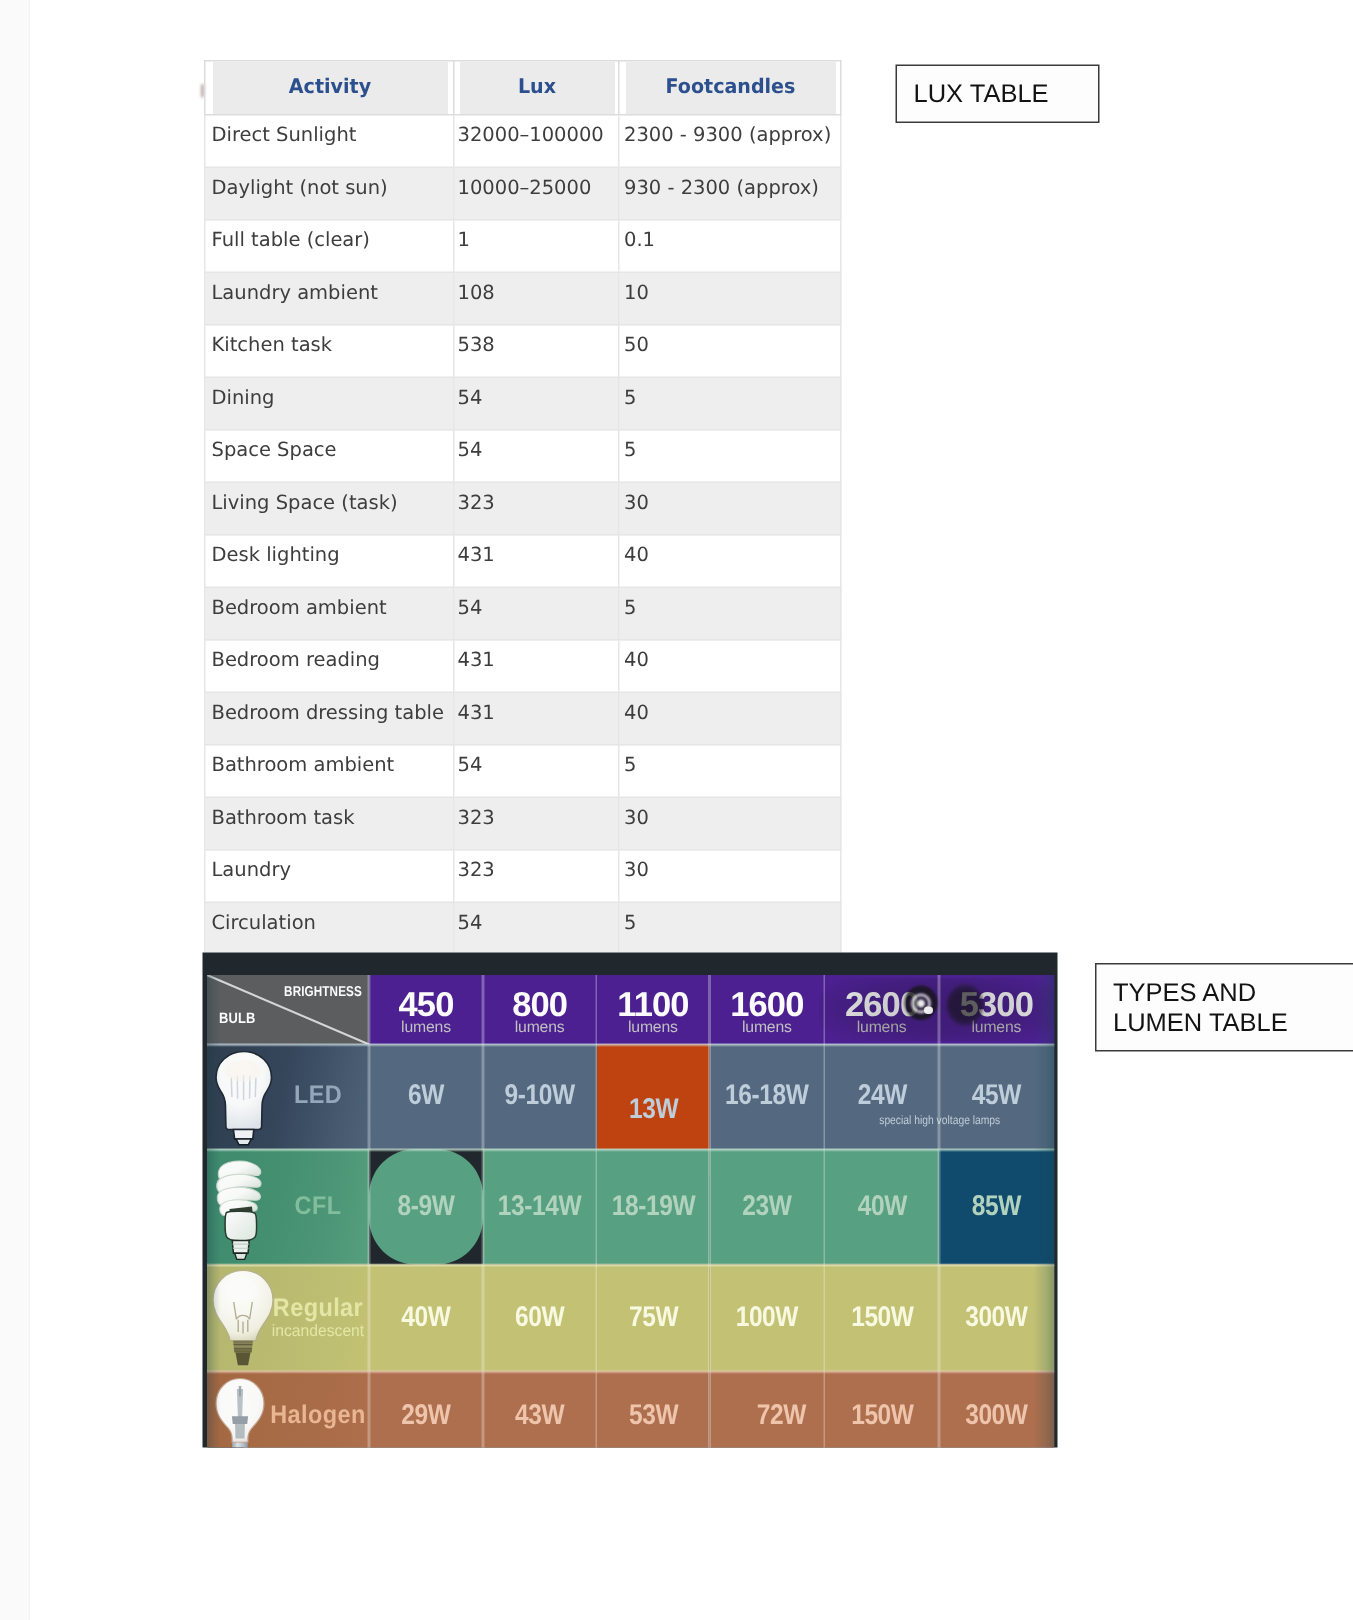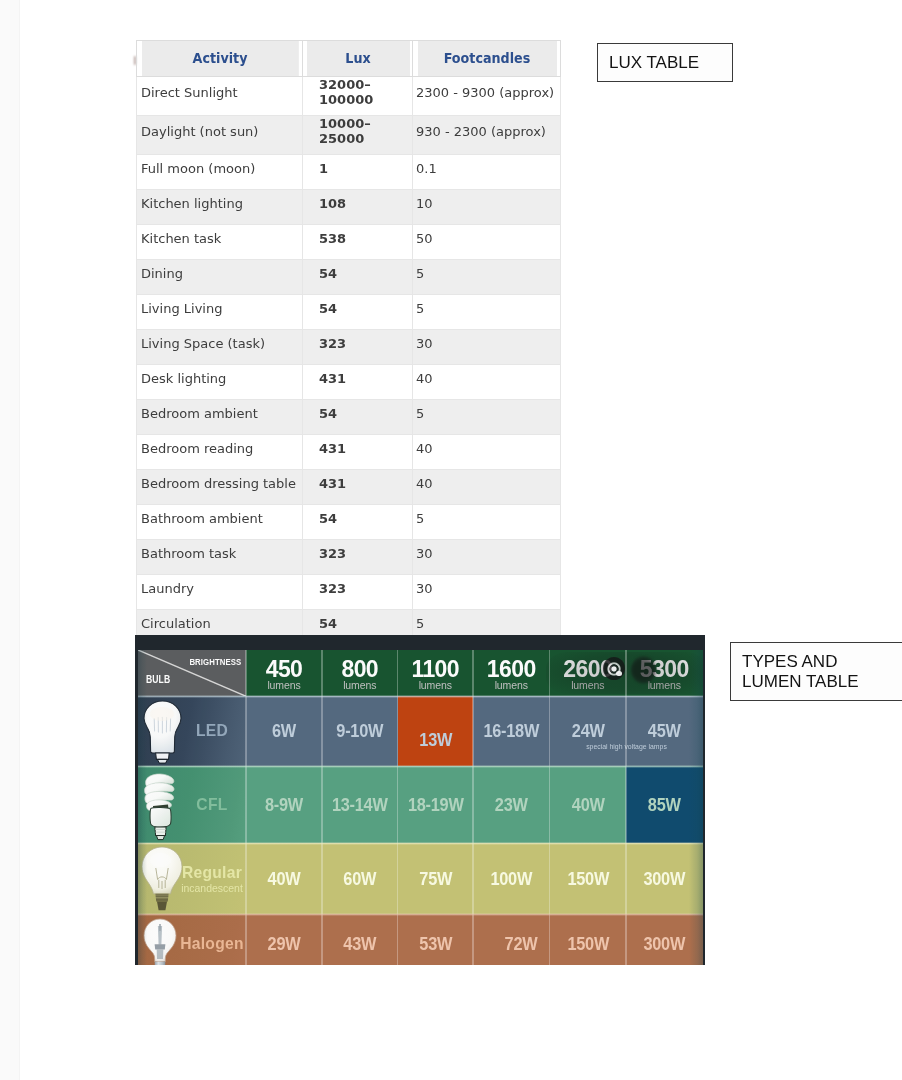--- a/index.html
+++ b/index.html
@@ -16,30 +16,30 @@
   #lux-clip{position:absolute;left:0px;top:0px;width:902px;height:635px;overflow:hidden;}
   #lux-table{position:absolute;left:136px;top:40px;width:424px;border-collapse:collapse;
      table-layout:fixed;filter:blur(0.22px);}
   #lux-table{font-family:"DejaVu Sans",sans-serif;}
   #lux-table th,#lux-table td{border:1px solid #e6e6e6;box-sizing:border-box;}
   #lux-table thead th{background:#ebebeb;color:#2c4f8e;font-size:13.4px;font-weight:bold;
      text-align:center;height:36px;border-color:#dcdcdc;padding:0 0 1px 0;vertical-align:middle;
      transform:scaleX(0.95);}
   #lux-table tbody td{font-size:13px;color:#3d3d3d;height:35px;padding:0 0 8px 4px;
      background:#ffffff;vertical-align:middle;}
-  #lux-table tbody td:nth-child(2){padding-left:16px;font-weight:bold;}
+  #lux-table tbody td:nth-child(2){padding-left:2px;}
   #lux-table tbody td:nth-child(3){padding-left:3px;}
   #lux-table tbody tr.alt td{background:#eeeeee;}
 
   
   #lumen{position:absolute;left:135px;top:635px;width:570px;height:330px;
      background:#20272d;box-sizing:border-box;overflow:hidden;padding:2.5px;}
   #lumen-inner{position:absolute;left:2.5px;top:2.5px;width:565px;height:325px;overflow:hidden;}
   .lm-cell{position:absolute;box-sizing:border-box;overflow:hidden;}
-  .lm-hdr{background:#14532d;}
+  .lm-hdr{background:#4c1d95;}
   .lm-hdr .num{font-weight:bold;color:#ffffff;font-size:23px;line-height:1;
      text-align:center;letter-spacing:-0.6px;position:absolute;left:0;right:0;top:8.5px;}
   .lm-hdr .unit{color:#c2c2c2;font-size:10.5px;text-align:center;line-height:1;
      position:absolute;left:0;right:0;top:30px;letter-spacing:-0.1px;}
   .lm-corner{background:#5a5c5e;}
   .lm-corner .brightness{position:absolute;right:4.5px;top:7.5px;color:#ffffff;
      font-size:9.5px;font-weight:bold;letter-spacing:0.1px;line-height:1;
      transform:scaleX(0.82);transform-origin:right top;}
   .lm-corner .bulb{position:absolute;left:8px;bottom:11px;color:#ffffff;
      font-size:10px;font-weight:bold;letter-spacing:0.1px;line-height:1;
@@ -95,41 +95,41 @@
           <td>Direct Sunlight</td>
           <td>32000–100000</td>
           <td>2300 - 9300 (approx)</td>
         </tr>
         <tr class="alt">
           <td>Daylight (not sun)</td>
           <td>10000–25000</td>
           <td>930 - 2300 (approx)</td>
         </tr>
         <tr>
-          <td>Full moon (moon)</td>
+          <td>Full table (clear)</td>
           <td>1</td>
           <td>0.1</td>
         </tr>
         <tr class="alt">
-          <td>Kitchen lighting</td>
+          <td>Laundry ambient</td>
           <td>108</td>
           <td>10</td>
         </tr>
         <tr>
           <td>Kitchen task</td>
           <td>538</td>
           <td>50</td>
         </tr>
         <tr class="alt">
           <td>Dining</td>
           <td>54</td>
           <td>5</td>
         </tr>
         <tr>
-          <td>Living Living</td>
+          <td>Space Space</td>
           <td>54</td>
           <td>5</td>
         </tr>
         <tr class="alt">
           <td>Living Space (task)</td>
           <td>323</td>
           <td>30</td>
         </tr>
         <tr>
           <td>Desk lighting</td>
@@ -284,21 +284,21 @@
             <path d="M11.6 34.5 L26.4 32.9 L26.9 38.4 L12 39.8 Z" fill="#1d2c1c" opacity="0.92"></path>
             <path d="M9.6 36.8 C12 35.6 26.4 35.6 28.4 37.4 C29.6 38.6 29.8 50.3 28.6 52.6 C27.4 54.6 23.4 55.4 18.8 55.4 C14.4 55.4 10.6 54.5 9.6 52.6 C8.4 50.3 8.4 38.3 9.6 36.8 Z" fill="url(#gCFLb)" stroke="#263a2d" stroke-width="1"></path>
             <path d="M13.4 55.2 L24.5 55.2 L23.8 63.6 L14.2 63.6 Z" fill="#eef4ef" stroke="#1d2c23" stroke-width="1"></path>
             <g stroke="#c2cfc5" stroke-width="0.7">
               <path d="M13.7 57.6 L24.3 57.6 M13.9 60.3 L24.1 60.3"></path>
             </g>
             <path d="M15 63.6 L23 63.6 L21.6 67.6 L16.4 67.6 Z" fill="#e1eae3" stroke="#16231c" stroke-width="0.9"></path>
           </svg>
         </div>
       </div>
-      <div class="lm-cell " style="left: 108.5px; top: 116.5px; width: 76px; height: 77px; background: rgb(85, 161, 129);">
+      <div class="lm-cell " style="left: 108.5px; top: 116.5px; width: 76px; height: 77px; background: rgb(85, 161, 129); border-radius: 31px;">
         <div class="lm-val" style="color:#b2d6c0">8-9W</div>
       </div>
       <div class="lm-cell " style="left: 184.5px; top: 116.5px; width: 75.5px; height: 77px; background: rgb(85, 161, 129);">
         <div class="lm-val" style="color:#b2d6c0">13-14W</div>
       </div>
       <div class="lm-cell " style="left: 260px; top: 116.5px; width: 75.5px; height: 77px; background: rgb(85, 161, 129);">
         <div class="lm-val" style="color:#b2d6c0">18-19W</div>
       </div>
       <div class="lm-cell " style="left: 335.5px; top: 116.5px; width: 76.5px; height: 77px; background: rgb(85, 161, 129);">
         <div class="lm-val" style="color:#b2d6c0">23W</div>

